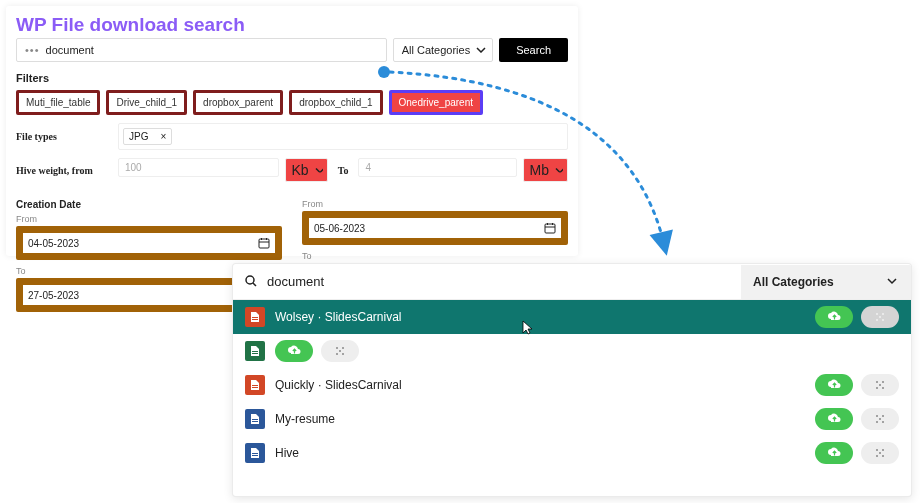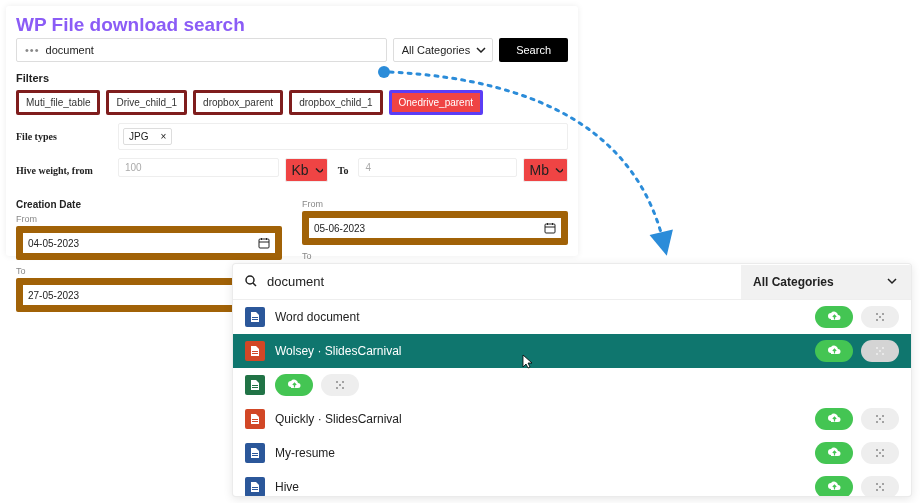--- a/index.html
+++ b/index.html
@@ -240,128 +240,108 @@
     <div class="p2-cat">
       <span>All Categories</span>
       <span class="chev">
           <svg width="12" height="8">
             <use href="#ic-chev"></use>
           </svg>
         </span>
     </div>
   </div>
   <div class="p2-rows" id="p2rows">
+      <div class="p2-row hover">
+        <div class="fileicon" style="background:#d24726">
+          <svg viewBox="0 0 12 12" style="color:#d24726">
+            <use href="#ic-file"></use>
+          </svg>
+        </div>
+        <div class="fname">Wolsey · SlidesCarnival</div>
+        <div class="actions">
+          <div class="pill green">
+            <svg width="14" height="12" viewBox="0 0 14 12" style="color:#fff">
+              <use href="#ic-cloud"></use>
+            </svg>
+          </div>
+          <div class="pill grey">
+            <svg width="12" height="12" viewBox="0 0 12 12">
+              <use href="#ic-dots"></use>
+            </svg>
+          </div>
+        </div>
+        <span class="cursor"><svg width="14" height="16">
+            <path d="M2 1 L2 13 L5 10 L7 14 L9 13 L7 9 L11 9 Z" fill="#fff" stroke="#000" stroke-width="0.8"></path>
+          </svg></span>
+      </div>
+      <div class="p2-row">
+        <div class="fileicon" style="background:#217346">
+          <svg viewBox="0 0 12 12" style="color:#217346">
+            <use href="#ic-file"></use>
+          </svg>
+        </div>
+        <div class="actions">
+          <div class="pill green">
+            <svg width="14" height="12" viewBox="0 0 14 12" style="color:#fff">
+              <use href="#ic-cloud"></use>
+            </svg>
+          </div>
+          <div class="pill grey">
+            <svg width="12" height="12" viewBox="0 0 12 12">
+              <use href="#ic-dots"></use>
+            </svg>
+          </div>
+        </div>
+      </div>
+      <div class="p2-row">
+        <div class="fileicon" style="background:#d24726">
+          <svg viewBox="0 0 12 12" style="color:#d24726">
+            <use href="#ic-file"></use>
+          </svg>
+        </div>
+        <div class="fname">Quickly · SlidesCarnival</div>
+        <div class="actions">
+          <div class="pill green">
+            <svg width="14" height="12" viewBox="0 0 14 12" style="color:#fff">
+              <use href="#ic-cloud"></use>
+            </svg>
+          </div>
+          <div class="pill grey">
+            <svg width="12" height="12" viewBox="0 0 12 12">
+              <use href="#ic-dots"></use>
+            </svg>
+          </div>
+        </div>
+      </div>
       <div class="p2-row">
         <div class="fileicon" style="background:#2b579a">
           <svg viewBox="0 0 12 12" style="color:#2b579a">
             <use href="#ic-file"></use>
           </svg>
         </div>
-        <div class="fname">Word document</div>
-        <div class="actions">
-          <div class="pill green">
-            <svg width="14" height="12" viewBox="0 0 14 12" style="color:#fff">
-              <use href="#ic-cloud"></use>
-            </svg>
-          </div>
-          <div class="pill grey">
-            <svg width="12" height="12" viewBox="0 0 12 12">
-              <use href="#ic-dots"></use>
-            </svg>
-          </div>
-        </div>
-      </div>
-      <div class="p2-row hover">
-        <div class="fileicon" style="background:#d24726">
-          <svg viewBox="0 0 12 12" style="color:#d24726">
-            <use href="#ic-file"></use>
-          </svg>
-        </div>
-        <div class="fname">Wolsey · SlidesCarnival</div>
-        <div class="actions">
-          <div class="pill green">
-            <svg width="14" height="12" viewBox="0 0 14 12" style="color:#fff">
-              <use href="#ic-cloud"></use>
-            </svg>
-          </div>
-          <div class="pill grey">
-            <svg width="12" height="12" viewBox="0 0 12 12">
-              <use href="#ic-dots"></use>
-            </svg>
-          </div>
-        </div>
-        <span class="cursor"><svg width="14" height="16">
-            <path d="M2 1 L2 13 L5 10 L7 14 L9 13 L7 9 L11 9 Z" fill="#fff" stroke="#000" stroke-width="0.8"></path>
-          </svg></span>
-      </div>
-      <div class="p2-row">
-        <div class="fileicon" style="background:#217346">
-          <svg viewBox="0 0 12 12" style="color:#217346">
-            <use href="#ic-file"></use>
-          </svg>
-        </div>
-        <div class="actions">
-          <div class="pill green">
-            <svg width="14" height="12" viewBox="0 0 14 12" style="color:#fff">
-              <use href="#ic-cloud"></use>
-            </svg>
-          </div>
-          <div class="pill grey">
-            <svg width="12" height="12" viewBox="0 0 12 12">
-              <use href="#ic-dots"></use>
-            </svg>
-          </div>
-        </div>
-      </div>
-      <div class="p2-row">
-        <div class="fileicon" style="background:#d24726">
-          <svg viewBox="0 0 12 12" style="color:#d24726">
-            <use href="#ic-file"></use>
-          </svg>
-        </div>
-        <div class="fname">Quickly · SlidesCarnival</div>
+        <div class="fname">My-resume</div>
         <div class="actions">
           <div class="pill green">
             <svg width="14" height="12" viewBox="0 0 14 12" style="color:#fff">
               <use href="#ic-cloud"></use>
             </svg>
           </div>
           <div class="pill grey">
             <svg width="12" height="12" viewBox="0 0 12 12">
               <use href="#ic-dots"></use>
             </svg>
           </div>
         </div>
       </div>
       <div class="p2-row">
         <div class="fileicon" style="background:#2b579a">
           <svg viewBox="0 0 12 12" style="color:#2b579a">
             <use href="#ic-file"></use>
           </svg>
         </div>
-        <div class="fname">My-resume</div>
-        <div class="actions">
-          <div class="pill green">
-            <svg width="14" height="12" viewBox="0 0 14 12" style="color:#fff">
-              <use href="#ic-cloud"></use>
-            </svg>
-          </div>
-          <div class="pill grey">
-            <svg width="12" height="12" viewBox="0 0 12 12">
-              <use href="#ic-dots"></use>
-            </svg>
-          </div>
-        </div>
-      </div>
-      <div class="p2-row">
-        <div class="fileicon" style="background:#2b579a">
-          <svg viewBox="0 0 12 12" style="color:#2b579a">
-            <use href="#ic-file"></use>
-          </svg>
-        </div>
         <div class="fname">Hive</div>
         <div class="actions">
           <div class="pill green">
             <svg width="14" height="12" viewBox="0 0 14 12" style="color:#fff">
               <use href="#ic-cloud"></use>
             </svg>
           </div>
           <div class="pill grey">
             <svg width="12" height="12" viewBox="0 0 12 12">
               <use href="#ic-dots"></use>

